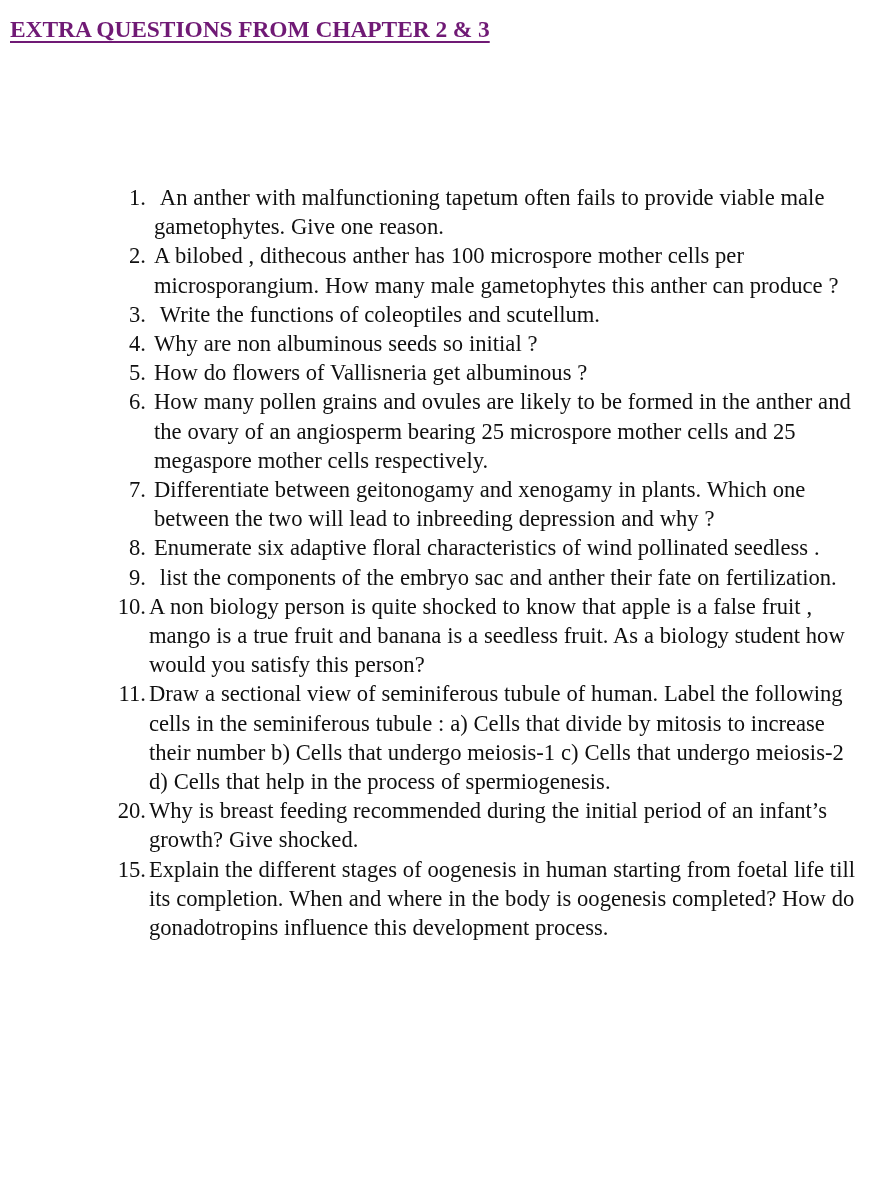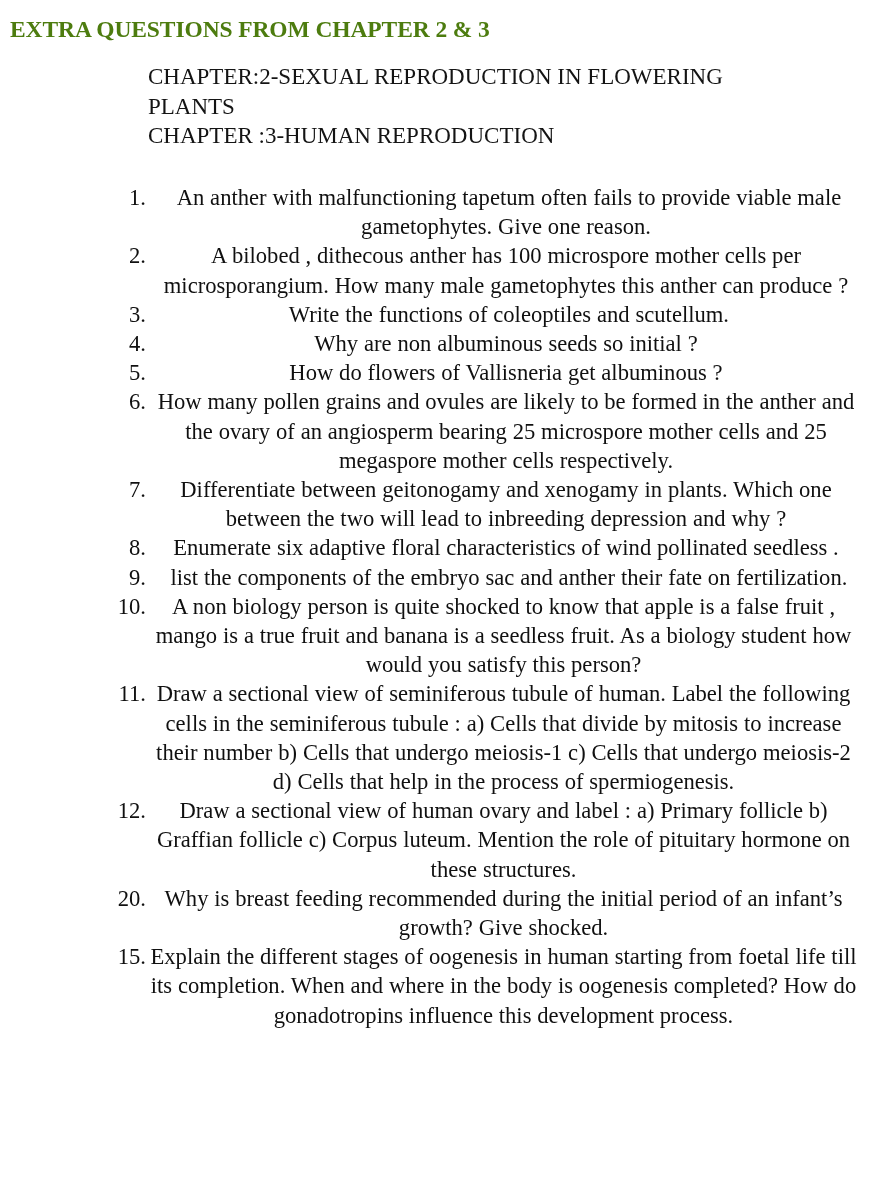--- a/index.html
+++ b/index.html
@@ -24,25 +24,26 @@
   }
 
   
   .doc-title {
     position: absolute;
     left: 10px;
     top: 17px;
     font-size: 23.5px;
     font-weight: bold;
     letter-spacing: -0.1px;
+    text-decoration: underline;
     text-underline-offset: 4px;
     text-decoration-thickness: 2px;
     white-space: nowrap;
     line-height: 1.1;
-    color: #4d7c0f;
+    color: #701a75;
   }
 
   
   .chapter-block {
     position: absolute;
     left: 148px;
     top: 62px;
     width: 680px;
     font-size: 23px;
     line-height: 29.5px;
@@ -83,41 +84,37 @@
   }
 
   
   .q-num.single {
     width: 50px;
   }
 
   .q-text {
     flex: 1 1 auto;
     padding-left: 3px;
-    text-align: center;
+    text-align: left;
     white-space: pre-wrap;
     word-spacing: 0.2px;
   }
 
   
   .q-item.single .q-text {
     padding-left: 8px;
   }
 </style>
 </head>
 <body>
 
 <div class="page">
 
   <div class="doc-title">EXTRA QUESTIONS FROM CHAPTER 2 &amp; 3</div>
 
-  <div class="chapter-block">
-    <span class="chapter-line chapter-line-1">CHAPTER:2-SEXUAL REPRODUCTION IN FLOWERING PLANTS</span>
-    <span class="chapter-line">CHAPTER :3-HUMAN REPRODUCTION</span>
-  </div>
 
   <ol class="q-list" id="question-list" style="list-style: none; margin: 0px; padding: 0px;">
       <li class="q-item single">
         <span class="q-num single">1.</span>
         <span class="q-text"> An anther with malfunctioning tapetum often fails to provide viable male gametophytes. Give one reason.</span>
       </li>
       <li class="q-item single">
         <span class="q-num single">2.</span>
         <span class="q-text">A bilobed , dithecous anther has 100 microspore mother cells per microsporangium. How many male gametophytes this anther can produce ?</span>
       </li>
@@ -151,24 +148,20 @@
       </li>
       <li class="q-item">
         <span class="q-num">10.</span>
         <span class="q-text">A non biology person is quite shocked to know that apple is a false fruit , mango is a true fruit and banana is a seedless fruit. As a biology student how would you satisfy this person?</span>
       </li>
       <li class="q-item">
         <span class="q-num">11.</span>
         <span class="q-text">Draw a sectional view of seminiferous tubule of human. Label the following cells in the seminiferous tubule : a) Cells that divide by mitosis to increase their number b) Cells that undergo meiosis-1 c) Cells that undergo meiosis-2 d) Cells that help in the process of spermiogenesis.</span>
       </li>
       <li class="q-item">
-        <span class="q-num">12.</span>
-        <span class="q-text">Draw a sectional view of human ovary and label : a) Primary follicle b) Graffian follicle c) Corpus luteum. Mention the role of pituitary hormone on these structures.</span>
-      </li>
-      <li class="q-item">
         <span class="q-num">20.</span>
         <span class="q-text">Why is breast feeding recommended during the initial period of an infant’s growth? Give shocked.</span>
       </li>
       <li class="q-item">
         <span class="q-num">15.</span>
         <span class="q-text">Explain the different stages of oogenesis in human starting from foetal life till its completion. When and where in the body is oogenesis completed? How do gonadotropins influence this development process.</span>
       </li>
     </ol>
 
 </div>

